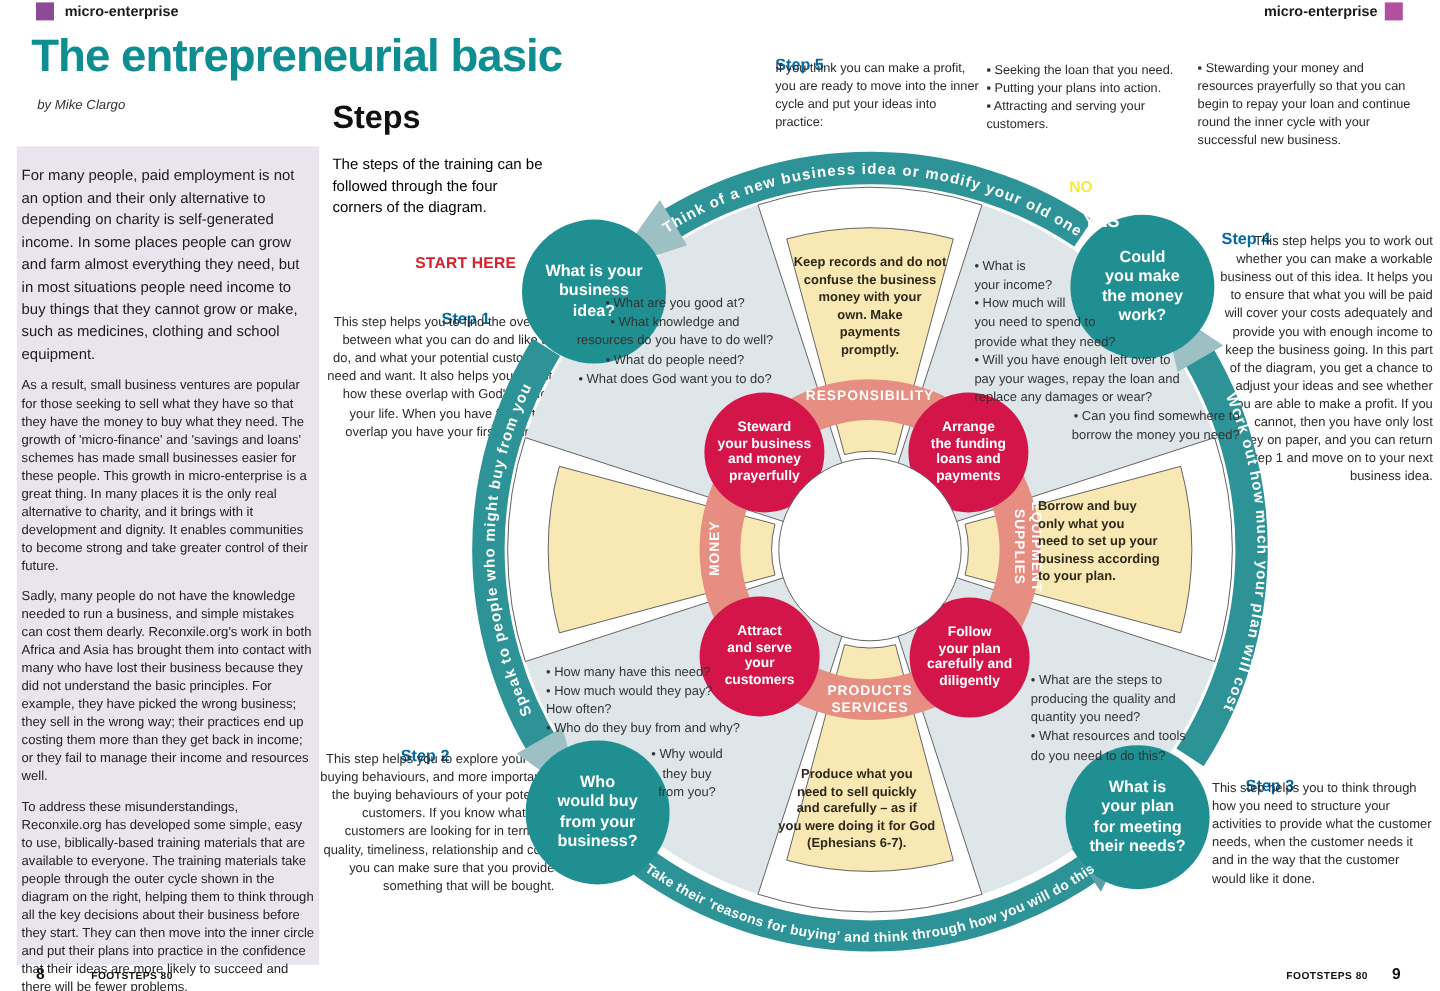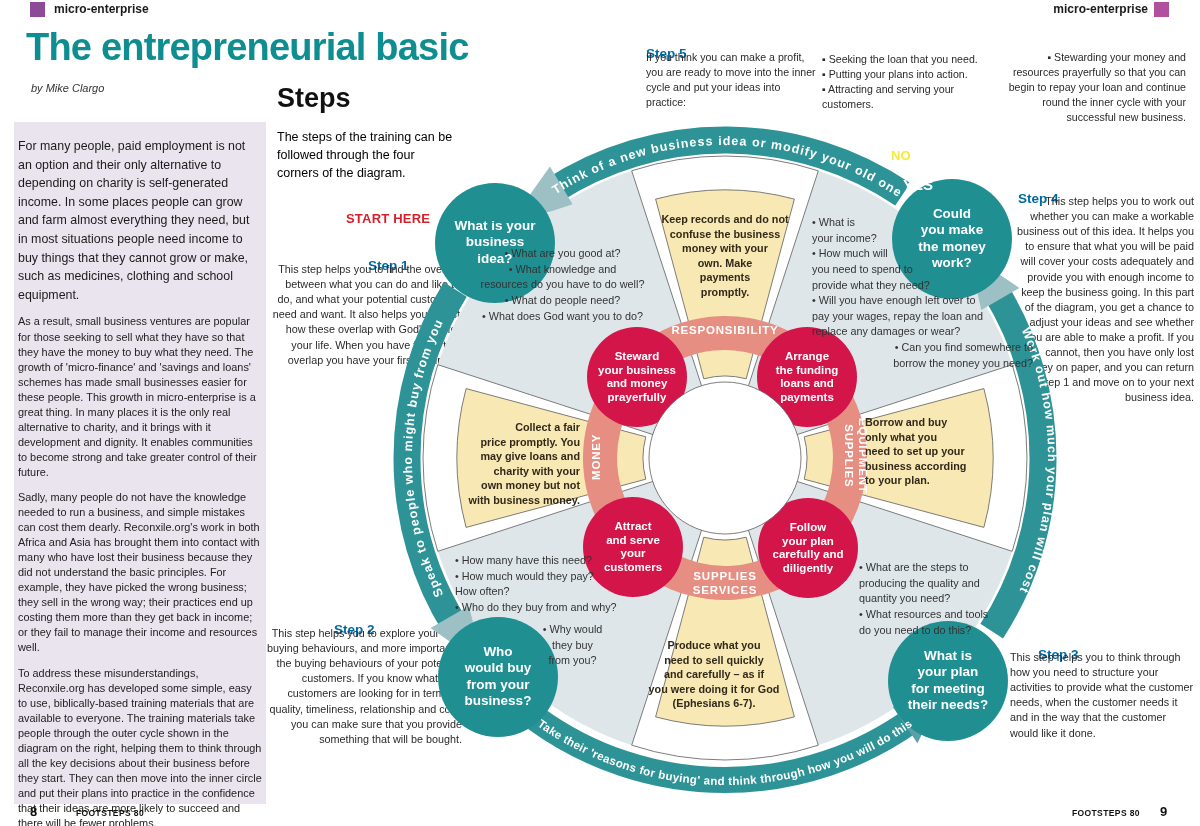--- a/index.html
+++ b/index.html
@@ -81,21 +81,21 @@
   <div class="abs step-b tr" style="left:268px;top:262px;width:192px;">This step helps you to find the overlap between what you can do and like to do, and what your potential customers need and want. It also helps you to test how these overlap with God's will for your life. When you have found this overlap you have your first business idea!</div>
 
   <div class="abs step-h" style="left:334px;top:607px;">Step 2</div>
   <div class="abs step-b tr" style="left:262px;top:626px;width:200px;">This step helps you to explore your own buying behaviours, and more importantly the buying behaviours of your potential customers. If you know what your customers are looking for in terms of quality, timeliness, relationship and cost, you can make sure that you provide something that will be bought.</div>
 
   <div class="abs step-h" style="left:646px;top:31px;">Step 5</div>
   <div class="abs s5b" style="left:646px;top:50px;width:172px;">If you think you can make a profit, you are ready to move into the inner cycle and put your ideas into practice:</div>
   <div class="abs s5b pre" style="left:822px;top:52px;width:186px;">▪ Seeking the loan that you need.
 ▪ Putting your plans into action.
 ▪ Attracting and serving your customers.</div>
-  <div class="abs s5b" style="left:998px;top:50px;width:188px;text-align:right;">▪ Stewarding your money and resources prayerfully so that you can begin to repay your loan and continue round the inner cycle with your successful new business.</div>
+  <div class="abs s5b" style="left:998px;top:50px;width:188px;">▪ Stewarding your money and resources prayerfully so that you can begin to repay your loan and continue round the inner cycle with your successful new business.</div>
 
   <div class="abs step-h" style="left:1018px;top:176px;">Step 4</div>
   <div class="abs step-b tr" style="left:1012px;top:194px;width:182px;">This step helps you to work out whether you can make a workable business out of this idea. It helps you to ensure that what you will be paid will cover your costs adequately and provide you with enough income to keep the business going. In this part of the diagram, you get a chance to adjust your ideas and see whether you are able to make a profit. If you cannot, then you have only lost money on paper, and you can return to step 1 and move on to your next business idea.</div>
 
   <div class="abs step-h" style="left:1038px;top:632px;">Step 3</div>
   <div class="abs step-b" style="left:1010px;top:650px;width:184px;">This step helps you to think through how you need to structure your activities to provide what the customer needs, when the customer needs it and in the way that the customer would like it done.</div>
 
   <div class="dg">
     <svg width="710" height="695" viewBox="0 0 710 695">
 
@@ -182,46 +182,40 @@
 your
 customers</div>
     <div class="abs rctext pre" style="left:378px;top:401px;width:110px;">Follow
 your plan
 carefully and
 diligently</div>
 
     <div class="abs bandlab" style="left:270px;top:204px;width:160px;">RESPONSIBILITY</div>
     <div class="abs bandlab pre" style="left:425px;top:322px;width:110px;transform:rotate(90deg);">EQUIPMENT
 SUPPLIES</div>
-    <div class="abs bandlab pre" style="left:290px;top:450px;width:120px;">SUPPLIES
+    <div class="abs bandlab pre" style="left:290px;top:450px;width:120px;">PRODUCTS
 SERVICES</div>
     <div class="abs bandlab" style="left:192px;top:330px;width:60px;transform:rotate(-90deg);">MONEY</div>
 
     <div class="abs wedgetext pre tc" style="left:275px;top:92px;width:150px;">Keep records and do not
 confuse the business
 money with your
 own. Make
 payments
 promptly.</div>
     <div class="abs wedgetext pre" style="left:490px;top:295px;width:135px;">Borrow and buy
 only what you
 need to set up your
 business according
 to your plan.</div>
     <div class="abs wedgetext pre tc" style="left:258px;top:518px;width:162px;">Produce what you
 need to sell quickly
 and carefully – as if
 you were doing it for God
 (Ephesians 6-7).</div>
-    <div class="abs wedgetext pre tr" style="left:60px;top:300px;width:145px;">Collect a fair
-price promptly. You
-may give loans and
-charity with your
-own money but not
-with business money.</div>
 
     <div class="abs qb pre tc" style="left:95px;top:126px;width:185px;">• What are you good at?
 • What knowledge and
 resources do you have to do well?
 • What do people need?
 • What does God want you to do?</div>
     <div class="abs qb pre" style="left:437px;top:95px;width:210px;">• What is
 your income?
 • How much will
 you need to spend to

